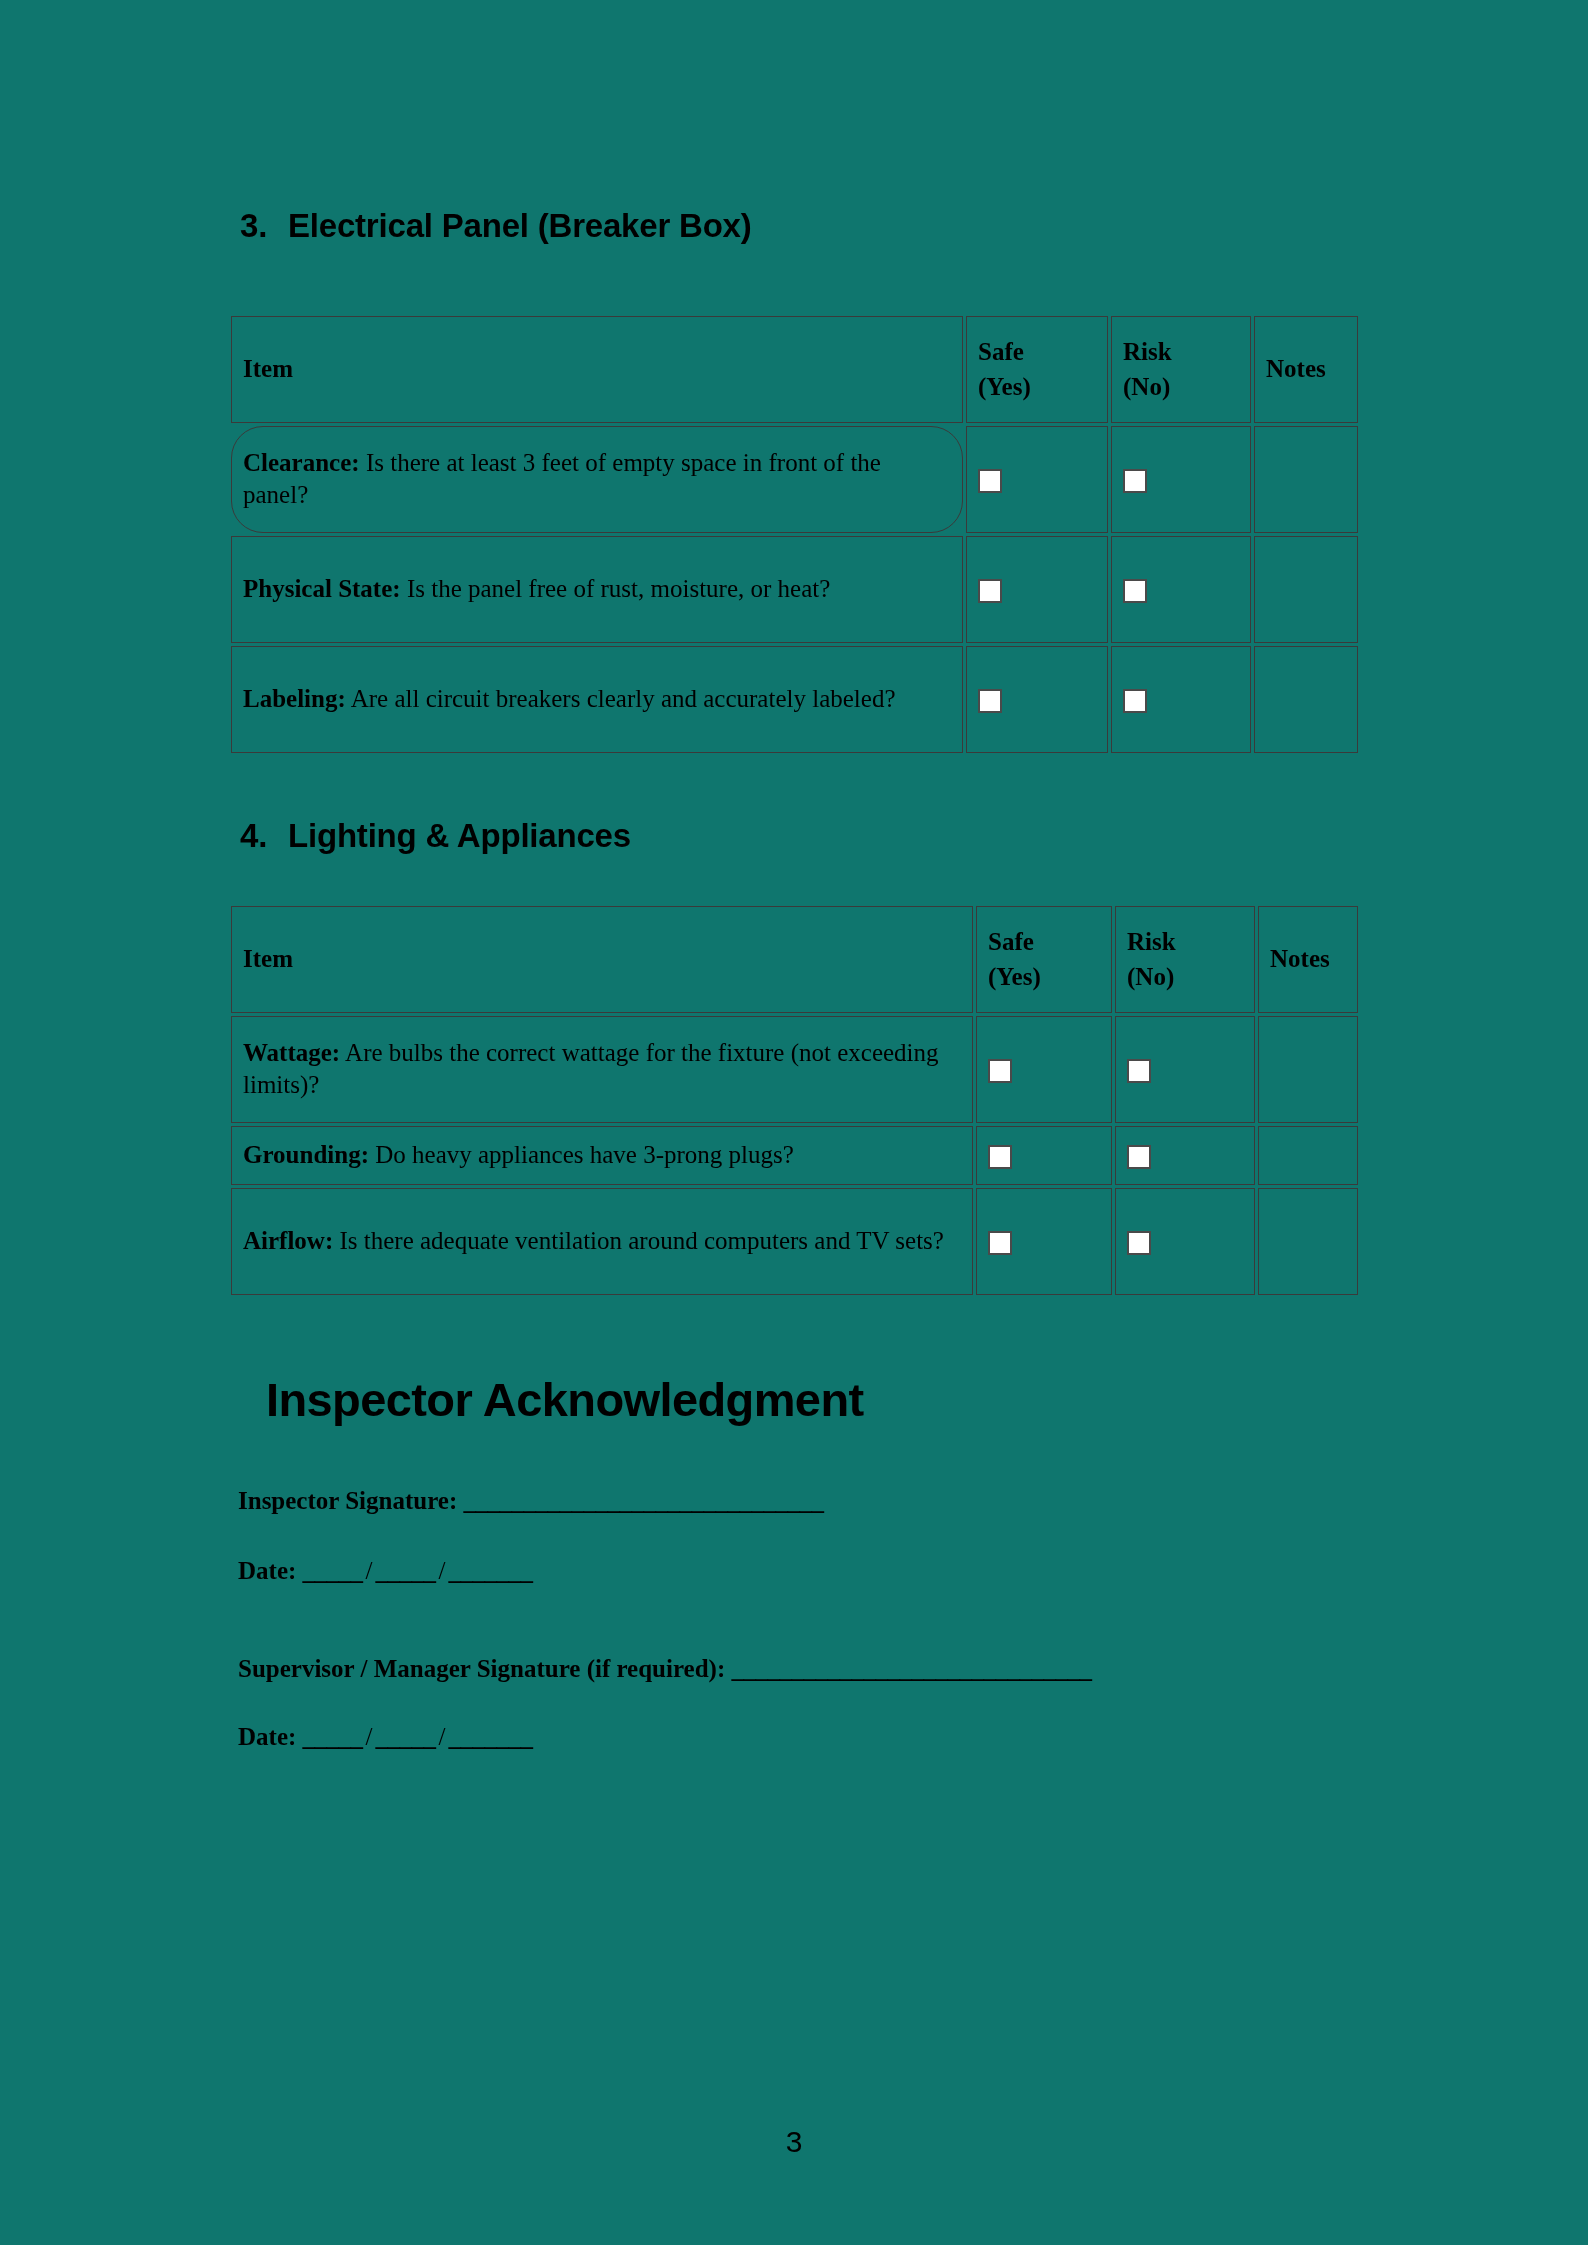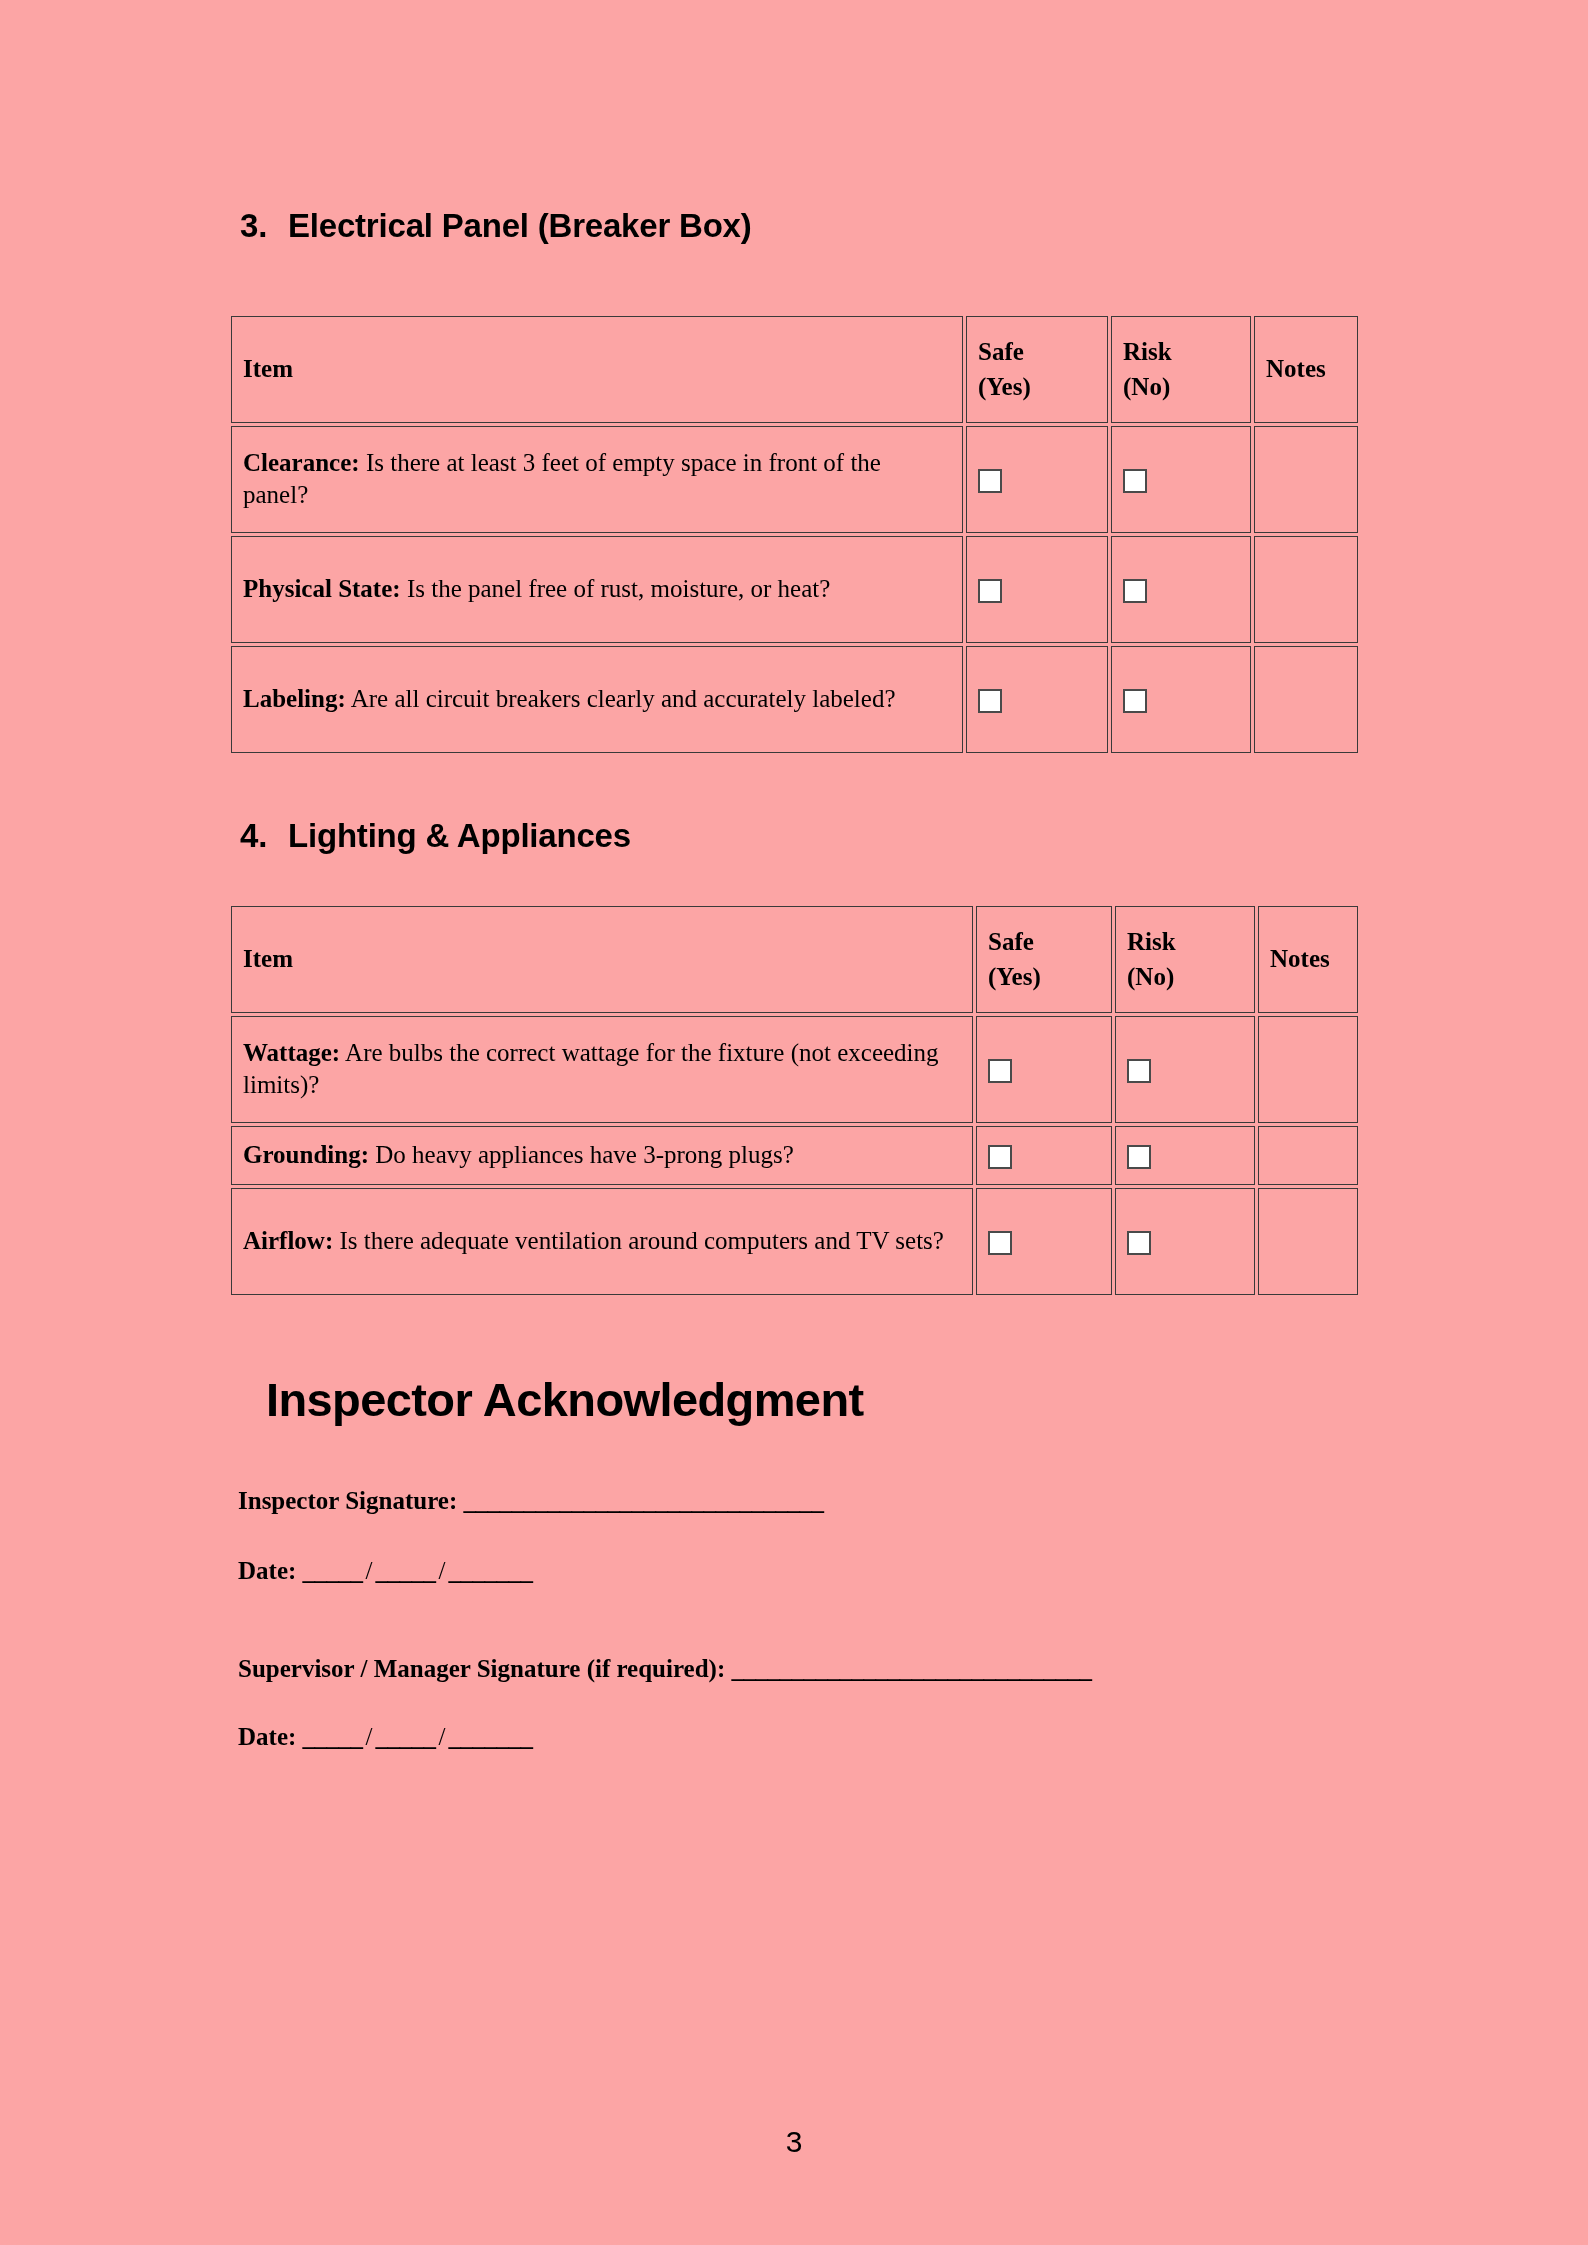--- a/index.html
+++ b/index.html
@@ -13,21 +13,21 @@
     position: relative;
     font-family: "Liberation Serif", "DejaVu Serif", serif;
     color: #000000;
     overflow: hidden;
   }
   .page {
     position: absolute;
     left: 0; top: 0;
     width: 1588px;
     height: 2245px;
-    background: #fca5a5;
+    background: #0f766e;
   }
 
   
   .sec-heading {
     position: absolute;
     font-family: "Liberation Sans", "DejaVu Sans", sans-serif;
     font-weight: bold;
     font-size: 33px;
     letter-spacing: -0.2px;
     color: #000;
@@ -141,21 +141,21 @@
         </th>
         <th style="height:92px;">
           <span class="hdr-stack">Risk</span>
           <span class="hdr-stack">(No)</span>
         </th>
         <th style="height:92px;">Notes</th>
       </tr>
     </thead>
     <tbody>
       <tr>
-        <td class="item-cell" style="height:92px;">
+        <td class="item-cell" style="height:92px;border-radius:32px;">
           <b>Clearance:</b><span> Is there at least 3 feet of empty space in front of the panel?</span>
         </td>
         <td class="box-cell">
           <span class="cb"></span>
         </td>
         <td class="box-cell">
           <span class="cb"></span>
         </td>
         <td></td>
       </tr>

